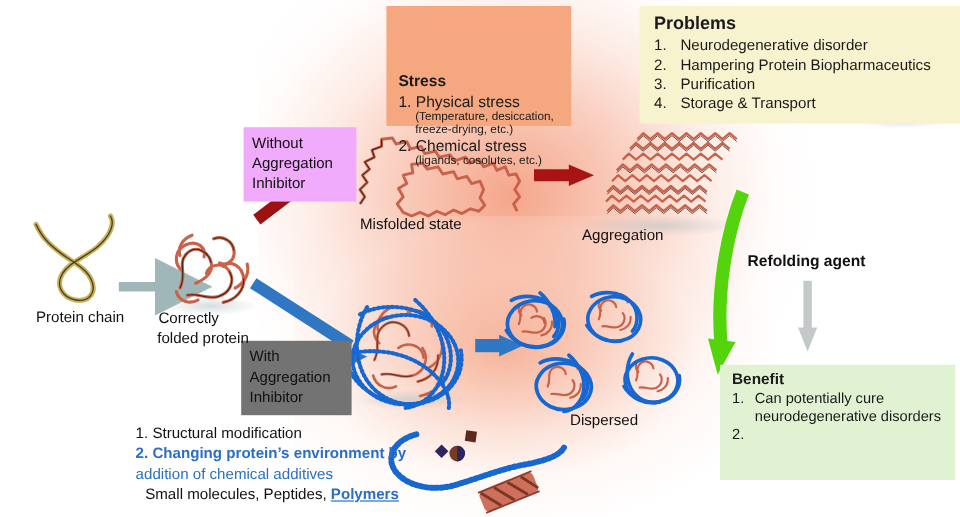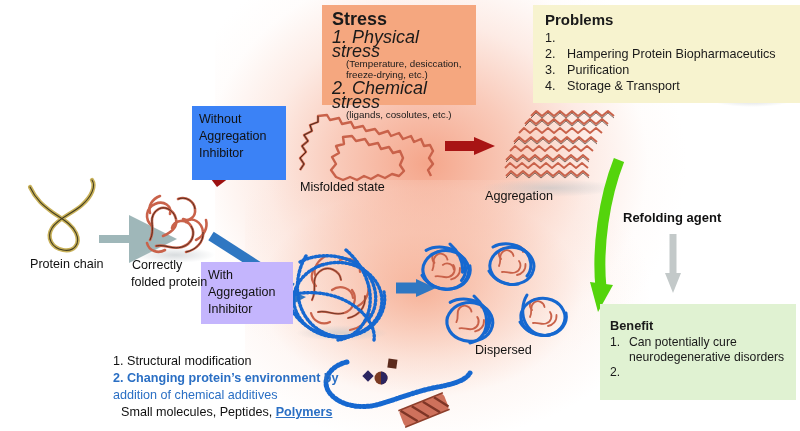--- a/index.html
+++ b/index.html
@@ -28,55 +28,55 @@
   
   .box{position:absolute;box-sizing:border-box;}
   .box-title{font-weight:bold;}
 
   #stress-box{
     left:322px;top:5px;width:154px;height:100px;
     background:#f5a77f;
     padding:6px 8px 4px 10px;
     color:#1a1a1a;
   }
-  #stress-box .box-title{font-size:18px;line-height:17px;margin-bottom:2px;}
-  #stress-box .lvl1{font-size:18px;line-height:14px;margin-top:1px;font-style:italic;}
+  #stress-box .box-title{font-size:13px;line-height:17px;margin-bottom:2px;margin-top:48px;}
+  #stress-box .lvl1{font-size:13px;line-height:14px;margin-top:1px;}
   #stress-box .lvl2{font-size:9.8px;line-height:11px;padding-left:14px;}
 
   #problems-box{
     left:533px;top:5px;width:278px;height:98px;
     background:#f7f3cf;
     padding:6px 8px 4px 12px;
     color:#1a1a1a;
   }
   #problems-box .box-title{font-size:15px;line-height:17px;margin-bottom:2px;}
   #problems-box ol{margin:0;padding:0;list-style:none;}
   #problems-box li{font-size:12.6px;line-height:16px;display:flex;}
   #problems-box li .num{width:22px;flex:0 0 22px;}
 
   #benefit-box{
     left:600px;top:304px;width:196px;height:96px;
     background:#e0f2d2;
-    padding:14px 8px 4px 10px;
+    padding:4px 8px 4px 10px;
     color:#1a1a1a;
   }
   #benefit-box .box-title{font-size:12.8px;line-height:15px;margin-bottom:2px;}
   #benefit-box ol{margin:0;padding:0;list-style:none;}
   #benefit-box li{font-size:12.2px;line-height:14.5px;display:flex;margin-top:1px;}
   #benefit-box li .num{width:19px;flex:0 0 19px;}
 
   #without-box{
-    left:192px;top:106px;width:94px;height:74px;
-    background:#3b82f6;
+    left:203px;top:106px;width:94px;height:62px;
+    background:#f0abfc;
     padding:5px 4px 2px 7px;
     font-size:12.5px;line-height:17px;color:#111;
   }
   #with-box{
-    left:201px;top:262px;width:92px;height:62px;
-    background:#c4b5fd;
+    left:201px;top:284px;width:92px;height:62px;
+    background:#737373;
     padding:5px 4px 2px 7px;
     font-size:12.5px;line-height:17px;color:#111;
   }
 
   
   .cap{position:absolute;font-size:12.6px;color:#111;white-space:nowrap;}
   #cap-protein-chain{left:30px;top:257px;}
   #cap-correct-1{left:132px;top:258px;}
   #cap-correct-2{left:131px;top:275px;}
   #cap-misfolded{left:300px;top:180px;}
@@ -342,20 +342,21 @@
     <div class="lvl2">freeze-drying, etc.)</div>
     <div class="lvl1">2. Chemical stress</div>
     <div class="lvl2">(ligands, cosolutes, etc.)</div>
   </div>
 
   <div class="box" id="problems-box">
     <div class="box-title">Problems</div>
     <ol>
       <li>
         <span class="num">1.</span>
+        <span>Neurodegenerative disorder</span>
       </li>
       <li>
         <span class="num">2.</span>
         <span>Hampering Protein Biopharmaceutics</span>
       </li>
       <li>
         <span class="num">3.</span>
         <span>Purification</span>
       </li>
       <li>

